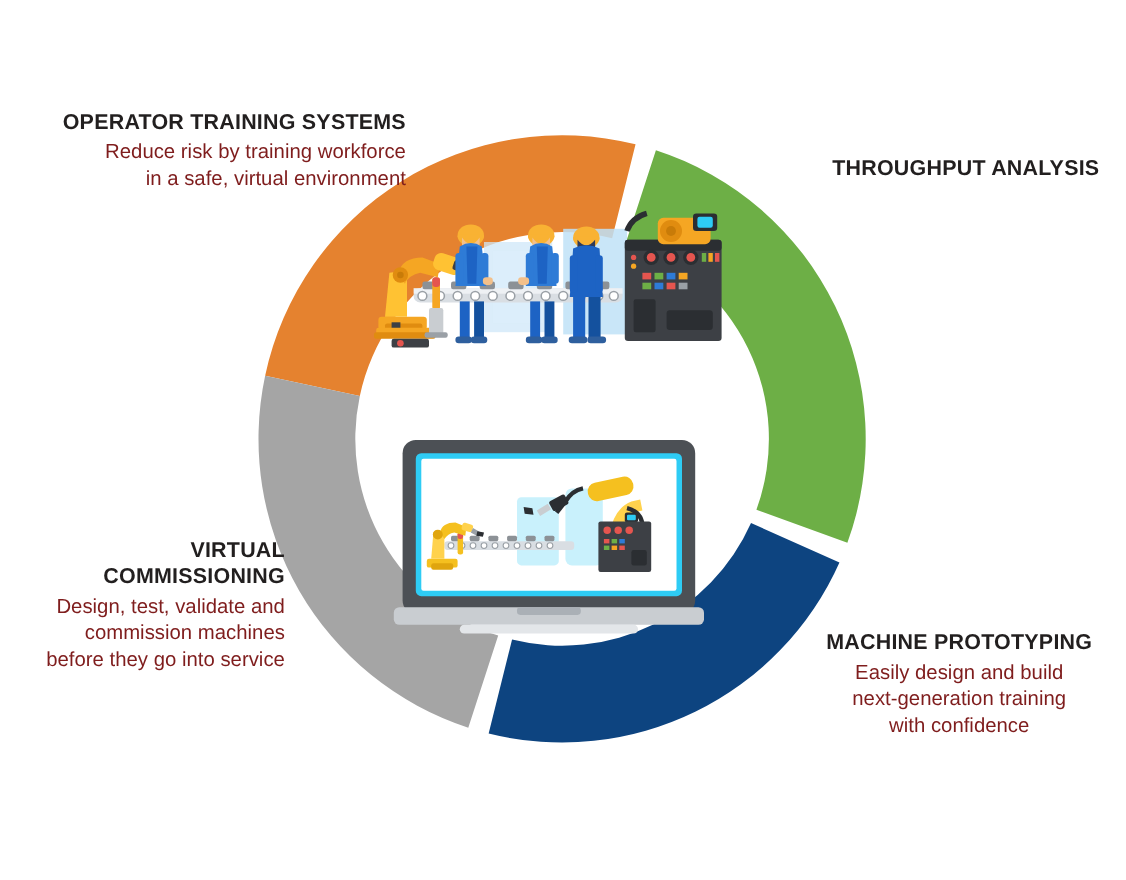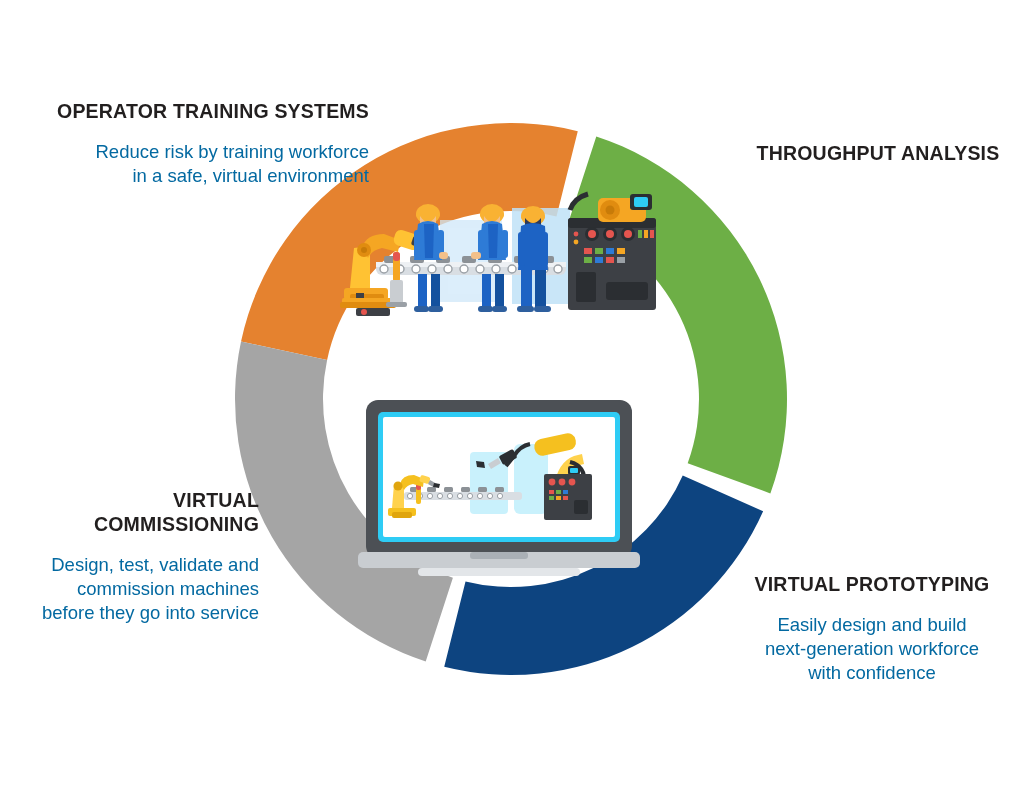--- a/index.html
+++ b/index.html
@@ -28,22 +28,22 @@
     font-weight: bold;
     font-size: 19.5px;
     letter-spacing: 0.2px;
     line-height: 1.22;
     color: #221f1f;
     white-space: pre-line;
   }
   .callout .body {
     font-size: 18.5px;
     line-height: 1.30;
-    color: #0369a1;
-    margin-top: 16px;
+    color: #7f1d1d;
+    margin-top: 2px;
     white-space: pre-line;
   }
   .right-align { text-align: right; }
   .left-align  { text-align: center; }
 
   #callout-operator   { right: 655px; top: 100px; width: 340px; }
   #callout-throughput { left: 733px;  top: 142px; width: 290px; }
   #callout-machine    { left: 722px;  top: 573px; width: 300px; }
   #callout-virtual    { right: 765px; top: 489px; width: 275px; }
 
@@ -298,23 +298,23 @@
     <div class="title">OPERATOR TRAINING SYSTEMS</div>
     <div class="body">Reduce risk by training workforce
 in a safe, virtual environment</div>
   </div>
 
   <div class="callout left-align" id="callout-throughput">
     <div class="title">THROUGHPUT ANALYSIS</div>
   </div>
 
   <div class="callout left-align" id="callout-machine">
-    <div class="title">VIRTUAL PROTOTYPING</div>
+    <div class="title">MACHINE PROTOTYPING</div>
     <div class="body">Easily design and build
-next-generation workforce
+next-generation training
 with confidence</div>
   </div>
 
   <div class="callout right-align" id="callout-virtual">
     <div class="title">VIRTUAL
 COMMISSIONING</div>
     <div class="body">Design, test, validate and
 commission machines
 before they go into service</div>
   </div>

